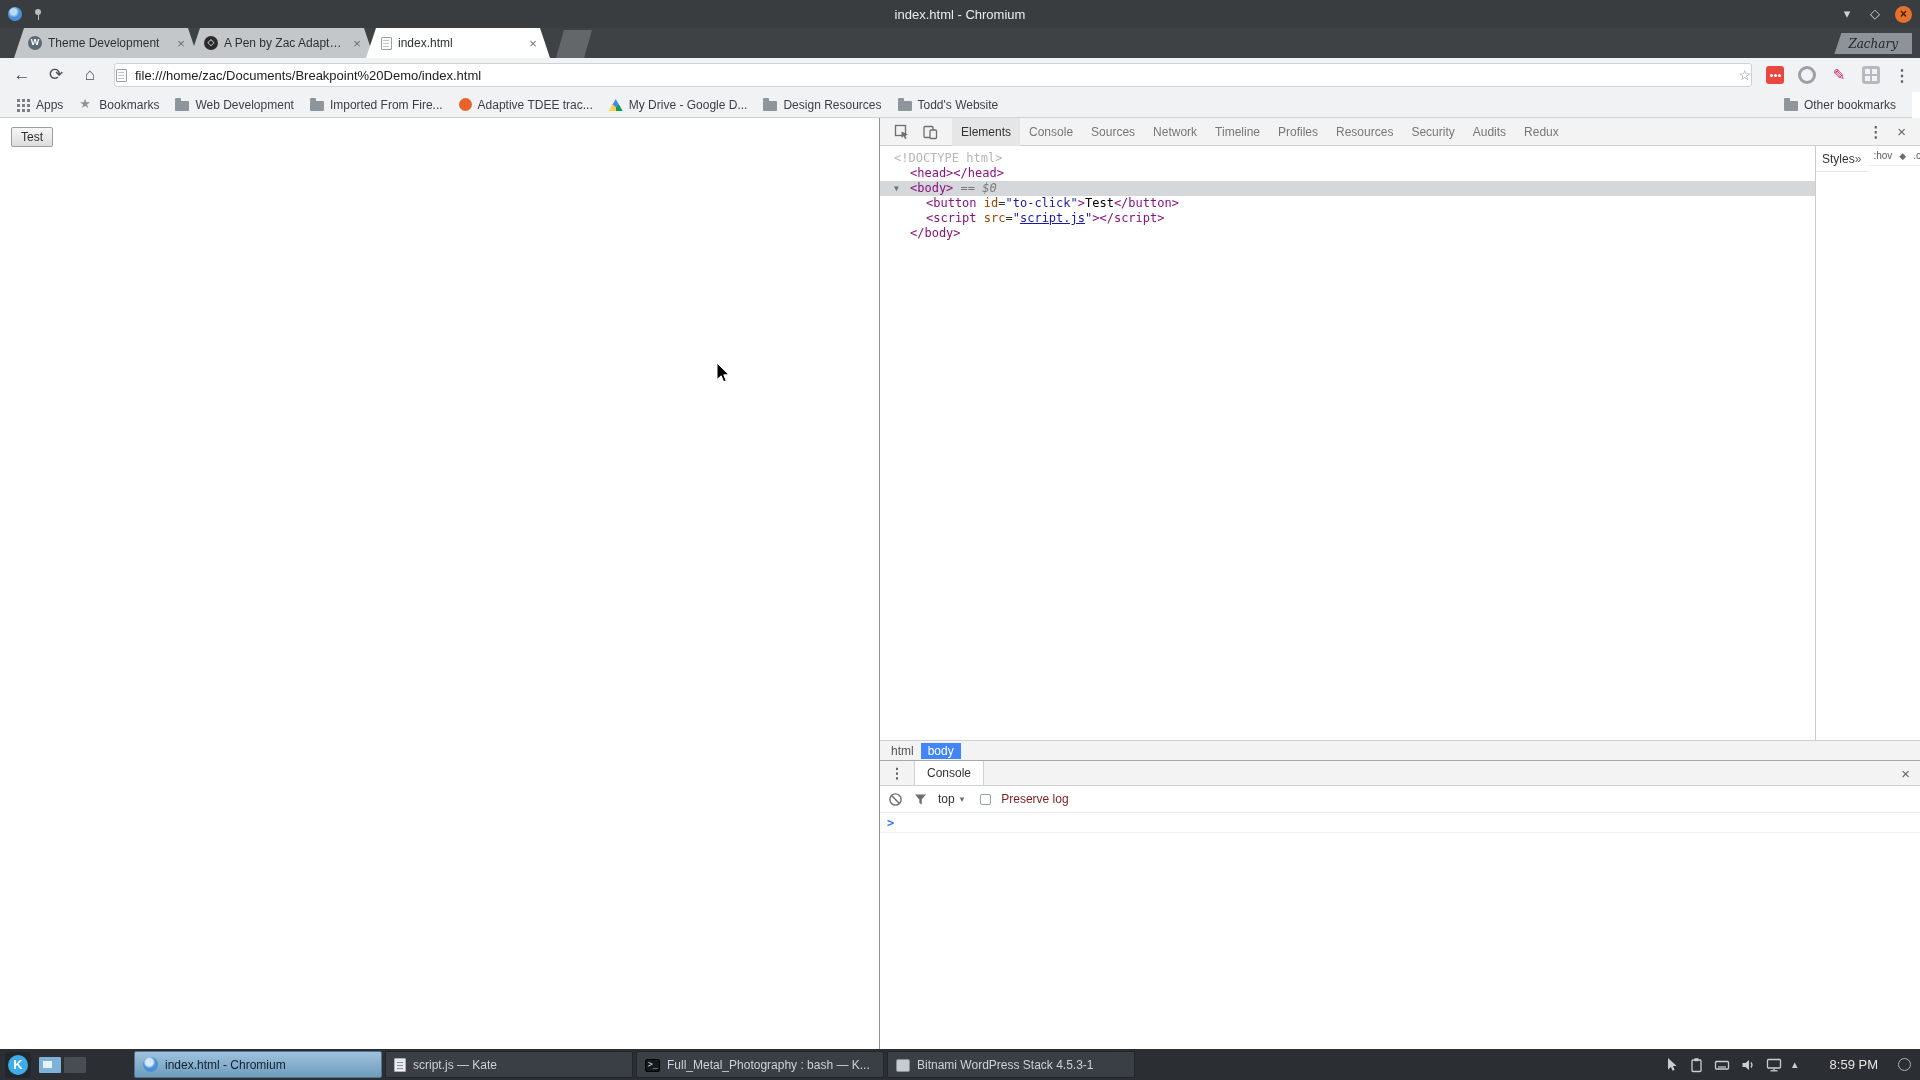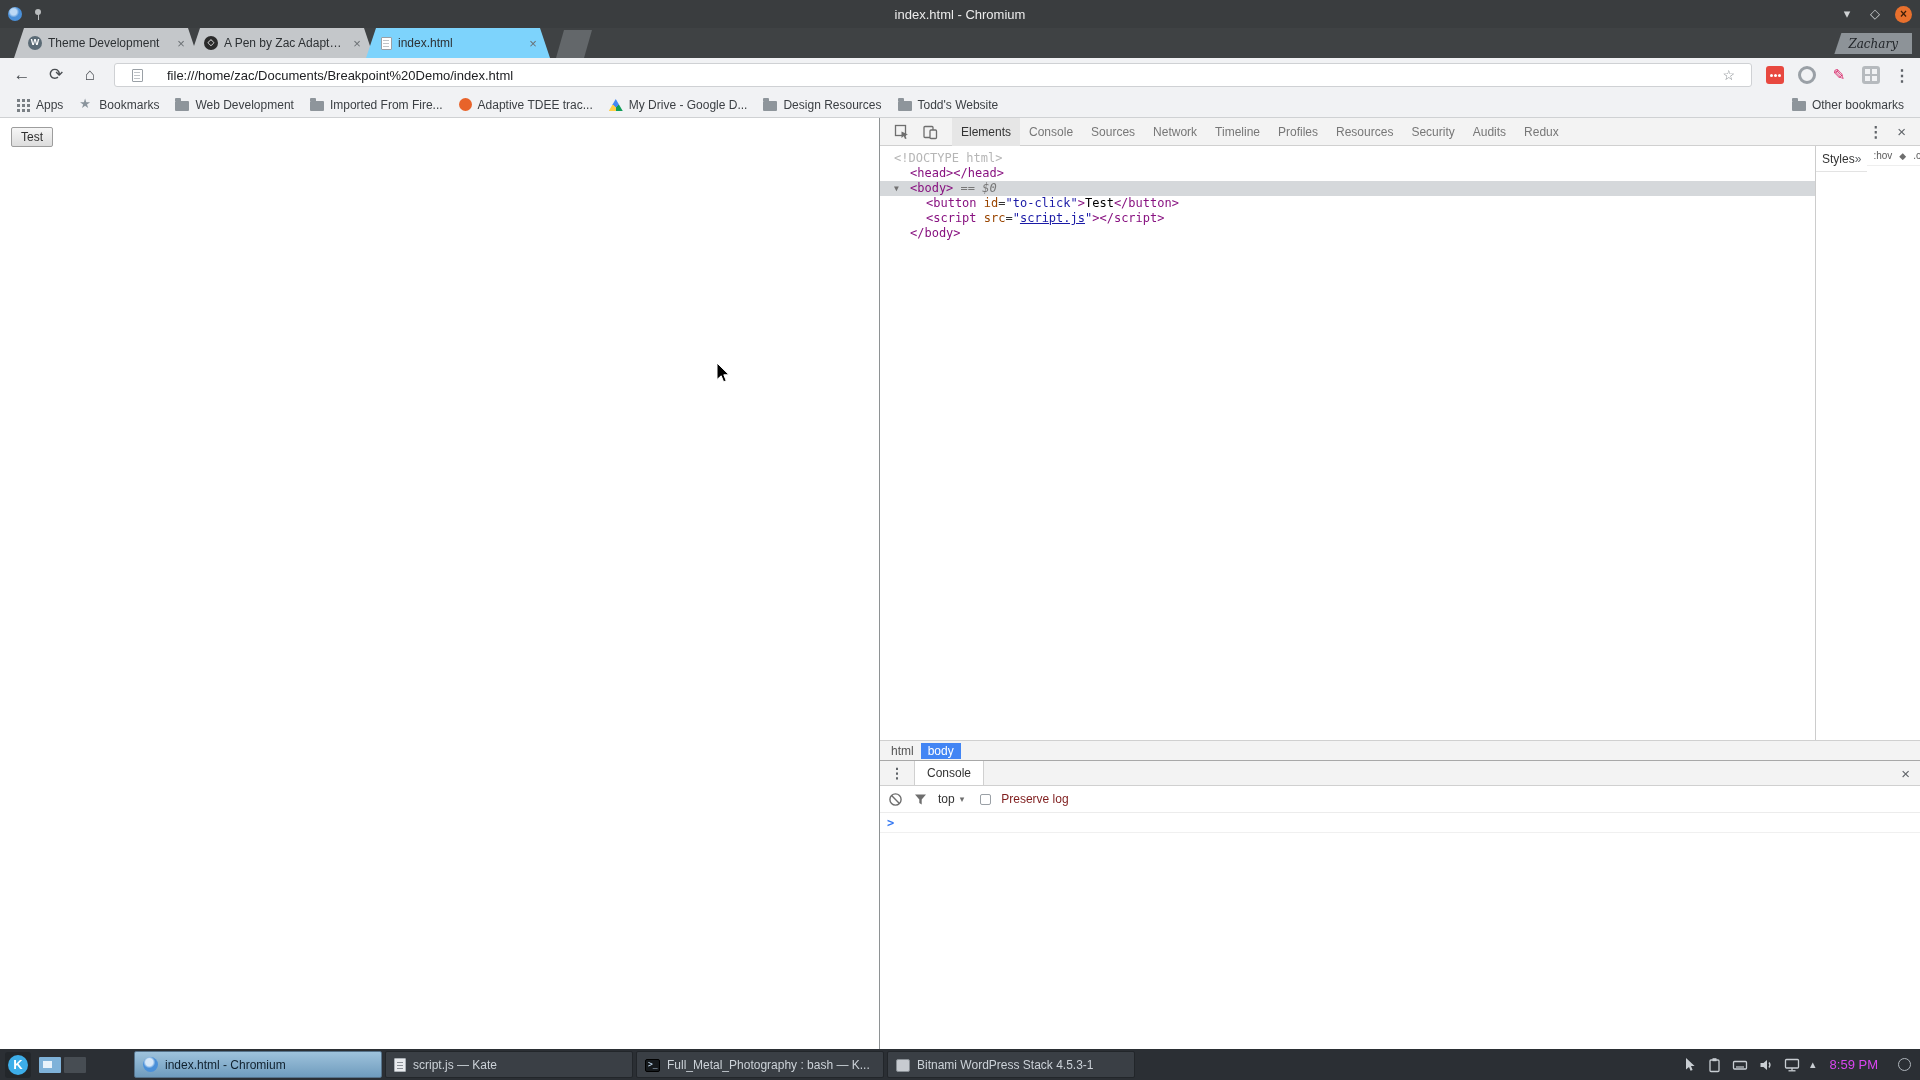--- a/index.html
+++ b/index.html
@@ -18,50 +18,50 @@
   .winbtns { margin-left:auto; display:flex; align-items:center; gap:12px; z-index:2; }
   .wb { color:#cfd2d4; font-size:13px; line-height:16px; width:16px; text-align:center; cursor:default; }
   .wb-close { width:17px; height:17px; border-radius:50%; background:#e8702d; color:#3c1d08; font-size:12px; line-height:17px; font-weight:bold; }
 
   
   .tabstrip { position:absolute; top:28px; left:0; right:0; height:30px; background:#3f4244; display:flex; align-items:flex-end; padding-left:14px; }
   .btabs { display:flex; height:30px; }
   .btab { position:relative; height:30px; display:flex; align-items:center; gap:6px;
     padding:0 10px 0 14px; width:184px; background:#c4c7ca;
     clip-path:polygon(10px 0, calc(100% - 10px) 0, 100% 100%, 0 100%); margin-right:-8px; }
-  .btab.active { background:#7dd3fc; z-index:3; }
+  .btab.active { background:#ffffff; z-index:3; }
   .btab-label { flex:1; font-size:12px; color:#2d3134; white-space:nowrap; overflow:hidden; text-overflow:ellipsis; }
   .btab-close { color:#6a6f73; font-size:13px; width:14px; text-align:center; flex:none; }
   .newtab { width:36px; height:28px; margin-left:14px; background:#63676a;
     clip-path:polygon(8px 0, 100% 0, calc(100% - 8px) 100%, 0 100%); }
   .profile-badge { position:absolute; right:8px; top:5px; height:21px; padding:1px 14px;
     background:#8d9398; color:#22262a; font-family:"DejaVu Serif",serif; font-style:italic; font-size:12px;
     display:flex; align-items:center; clip-path:polygon(7px 0, calc(100% - 0px) 0, 100% 100%, 0 100%); }
 
   
   .toolbar { position:absolute; top:58px; left:0; right:0; height:34px; background:#f1f2f4;
     border-bottom:0; display:flex; align-items:center; padding:0 12px; gap:14px; }
   .navbtn { color:#4a4e52; font-size:17px; line-height:20px; width:20px; text-align:center; }
   .addressbar { flex:1; height:24px; background:#fff; border:1px solid #cfd1d4; border-radius:3px;
-    display:flex; align-items:center; padding:0 16px; gap:24px; }
+    display:flex; align-items:center; padding:0 0; gap:8px; }
   .url { flex:1; font-size:13px; color:#202124; white-space:nowrap; overflow:hidden; text-overflow:ellipsis; }
   .star { color:#80868b; font-size:14px; }
   .ext { width:18px; height:18px; position:relative; flex:none; }
   .e1 { background:#e8483f; border-radius:3px; }
   .e1::before { content:""; position:absolute; left:4px; top:8px; width:3px; height:3px; border-radius:50%;
     background:#fff; box-shadow:4px 0 #fff, 8px 0 #fff; }
   .e2 { border:3px solid #9aa0a6; border-radius:50%; }
   .e3 { color:#d81b60; font-size:15px; line-height:18px; text-align:center; width:18px; }
   .e4 { background:#b6babe; border-radius:3px; }
   .e4::before { content:""; position:absolute; left:3px; top:3px; width:5px; height:5px; background:#f1f2f4;
     box-shadow:7px 0 #f1f2f4, 0 7px #f1f2f4, 7px 7px #f1f2f4; }
   .menu-dots { color:#5f6368; font-size:16px; font-weight:bold; width:14px; text-align:center; }
 
   
-  .bookbar { position:absolute; top:92px; left:0; right:0; height:26px; background:#f1f2f4;
+  .bookbar { position:absolute; top:92px; left:0; right:8px; height:26px; background:#f1f2f4;
     border-bottom:1px solid #cfd1d3; display:flex; align-items:center; padding:0 8px; }
   .bmitems { display:flex; align-items:center; height:100%; }
   .bm { display:flex; align-items:center; gap:6px; padding:0 8px; height:22px; border-radius:2px; }
   .bm-label { font-size:12px; color:#3b3f43; white-space:nowrap; }
   .bm.other { margin-left:auto; }
 
   
   .icon { display:inline-block; width:14px; height:14px; position:relative; flex:none; }
   .i-folder { width:14px; height:10px; margin-top:2px; background:#8e959b; border-radius:1px; }
   .i-folder::before { content:""; position:absolute; top:-3px; left:0; width:6px; height:3px; background:#8e959b; border-radius:1px 1px 0 0; }
@@ -152,21 +152,21 @@
   .vd1::after { content:""; position:absolute; left:4px; top:4px; width:9px; height:7px; background:#e8f2fa; }
   .vd2 { background:#474d53; }
   .tasks { display:flex; gap:3px; margin-left:48px; height:27px; }
   .task { width:248px; display:flex; align-items:center; gap:7px; padding:0 8px; background:#3a3f45;
     border:1px solid #22262a; border-radius:2px; }
   .task-label { font-size:12px; color:#ccd2d8; white-space:nowrap; overflow:hidden; text-overflow:ellipsis; }
   .task.active { background:linear-gradient(#9ec2dc,#6f9cbd); border-color:#55728a; }
   .task.active .task-label { color:#10212e; }
   .tray { margin-left:auto; display:flex; align-items:center; gap:10px; padding-right:4px; }
   .tray-glyph { color:#c9ced3; font-size:11px; }
-  .clock { color:#d946ef; font-size:13px; margin-left:4px; white-space:nowrap; }
+  .clock { color:#e5e5e5; font-size:13px; margin-left:22px; white-space:nowrap; }
   .tray-badge { width:13px; height:13px; border:1.5px solid #aeb4ba; border-radius:50%; position:relative; margin-left:10px; }
 </style>
 </head>
 <body>
 
 <div class="screen">
 
   <div class="titlebar">
     <span class="win-appicon"></span>
     <span class="pin-icon"></span>

